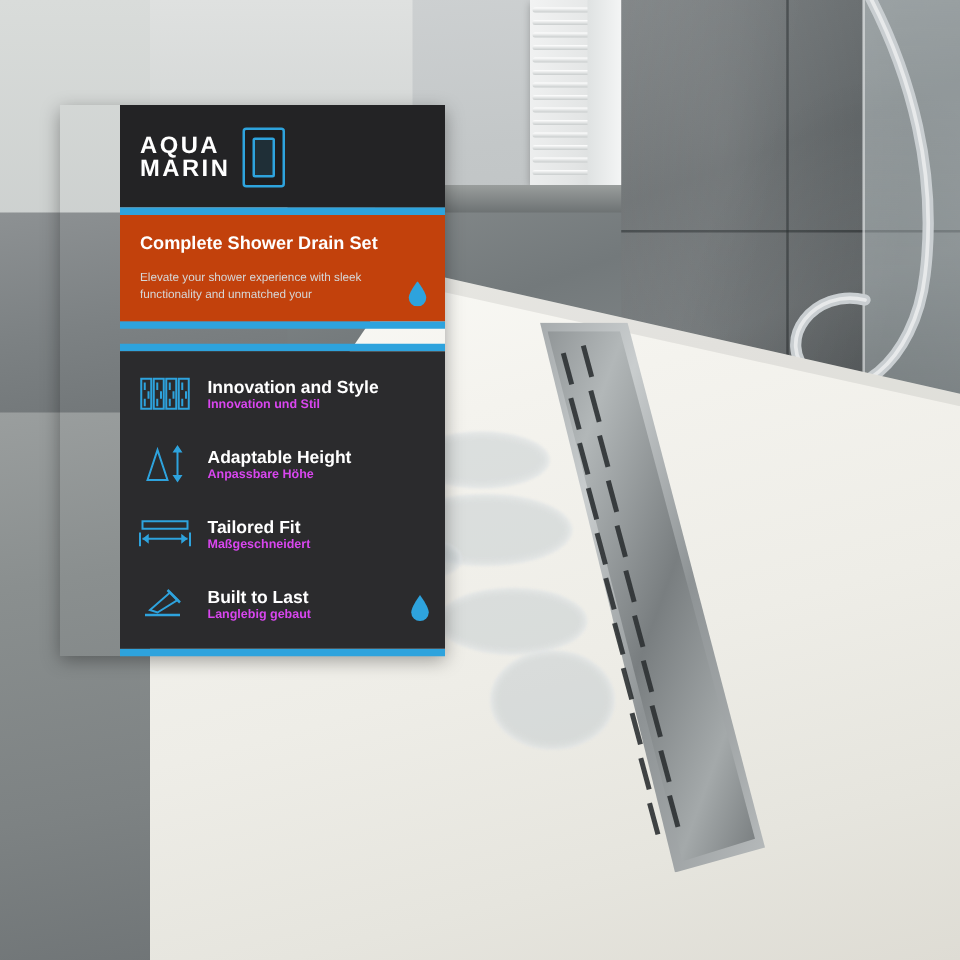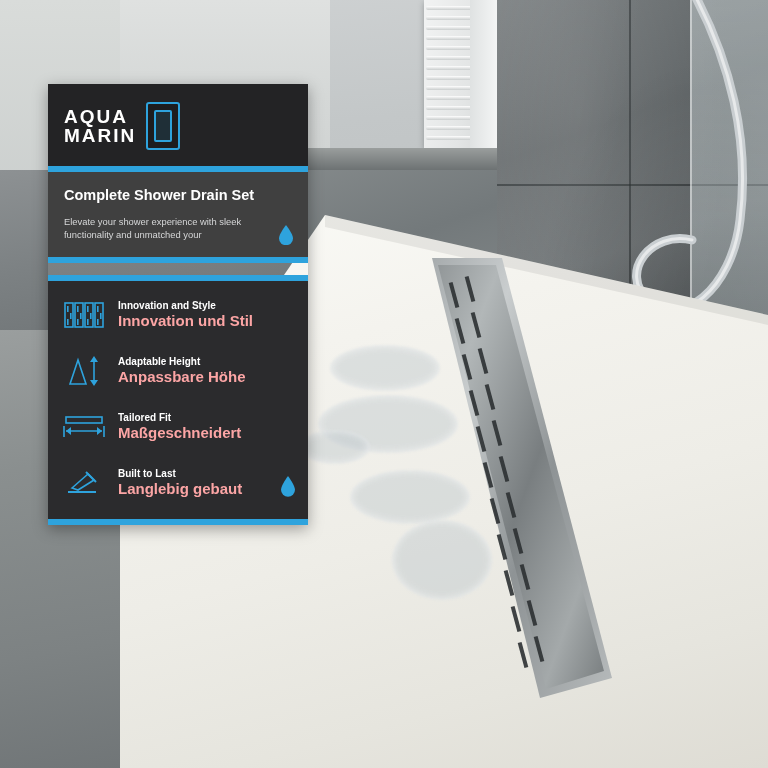--- a/index.html
+++ b/index.html
@@ -102,51 +102,52 @@
   .glass{
     position:absolute;left:690px;top:0;width:78px;height:556px;
     background:linear-gradient(180deg,rgba(230,240,242,.40),rgba(200,215,218,.25));
     border-left:2px solid rgba(255,255,255,.45);
   }
 
   
   .card{
     position:absolute;left:48px;top:84px;width:260px;
     box-shadow:0 4px 14px rgba(0,0,0,.35);
+    padding-left:48px;
   }
   .panel{background:#2b2b2d;color:#fff;}
   .accent-bar{height:6px;background:#2ea3dd;}
   .logo-wrap{
     background:#232325;padding:18px 16px 16px 16px;display:flex;align-items:center;gap:10px;
   }
   .logo-text{line-height:1.02;}
   .logo-text .l1,.logo-text .l2{
     font-weight:700;letter-spacing:2px;color:#ffffff;font-size:19px;
   }
   .logo-mark{
     width:30px;height:44px;border:2px solid #2ea3dd;border-radius:3px;
     display:flex;align-items:center;justify-content:center;background:#1d1d1f;
   }
   .logo-mark .inner{
     width:14px;height:28px;border:2px solid #2ea3dd;border-radius:2px;background:#2ea3dd22;
   }
-  .head-block{padding:14px 16px 16px 16px;background:#404040;}
+  .head-block{padding:14px 16px 16px 16px;background:#c2410c;}
   .head-block h1{margin:0;font-size:14.5px;line-height:1.28;font-weight:700;color:#fff;}
   .sub-en{margin:10px 0 0 0;font-size:9.4px;line-height:1.42;color:#d6d7d8;font-weight:400;}
   .sub-de{margin:10px 0 0 0;font-size:9.4px;line-height:1.42;color:#d6d7d8;font-weight:400;}
   .drop{
     position:absolute;right:14px;bottom:12px;width:16px;height:20px;
   }
   .gap{height:12px;background:transparent;}
 
   .features{background:#2b2b2d;padding:6px 0 8px 0;}
   .frow{display:flex;align-items:center;gap:12px;padding:9px 14px;}
   .ficon{width:44px;height:38px;flex:0 0 44px;display:flex;align-items:center;justify-content:center;}
-  .ftext .en{font-size:10px;font-weight:700;color:#fff;line-height:1.18;}
-  .ftext .de{font-size:15px;font-weight:700;color:#fca5a5;line-height:1.18;}
+  .ftext .en{font-size:14px;font-weight:700;color:#fff;line-height:1.18;}
+  .ftext .de{font-size:10px;font-weight:700;color:#d946ef;line-height:1.18;}
   .card-bottom{height:6px;background:#2ea3dd;}
   .drop2{position:absolute;right:12px;bottom:22px;width:16px;height:21px;}
 </style>
 </head>
 <body>
 
 <div id="scene">
 
   <div class="bg-base"></div>
   <div class="wall-left"></div>

